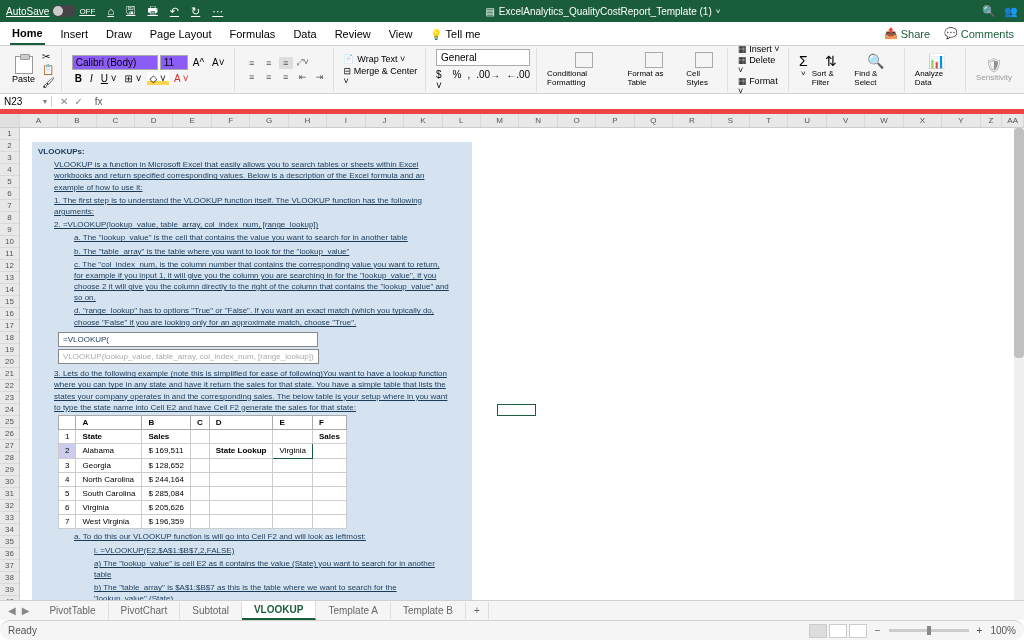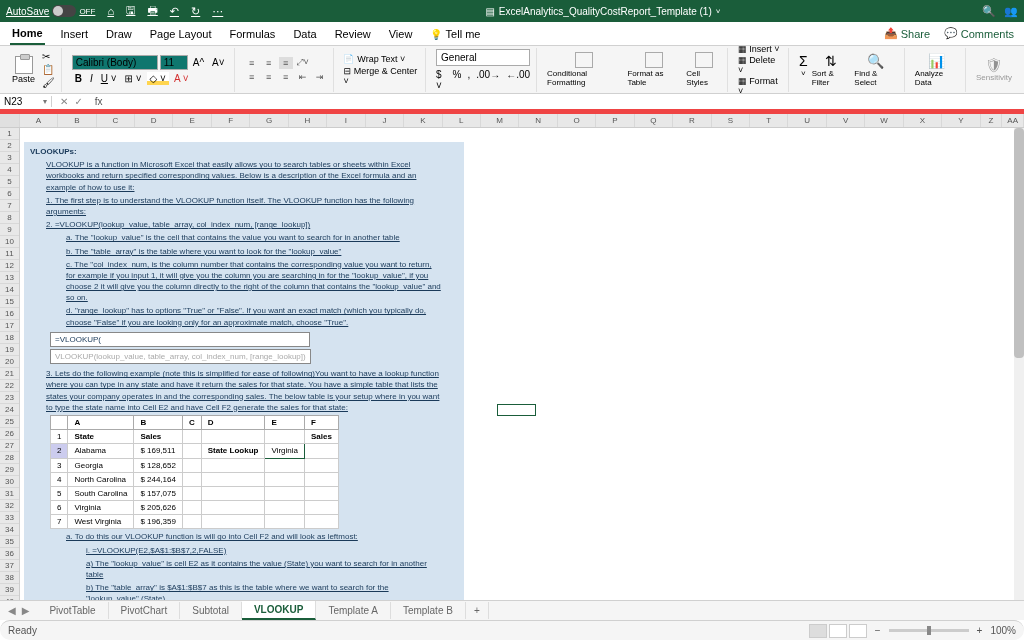--- a/index.html
+++ b/index.html
@@ -24,21 +24,21 @@
 
 .ribbon { background: #f5f5f5; border-bottom: 1px solid #d0d0d0; height: 48px; display: flex; align-items: center; padding: 2px 6px; gap: 4px; font-size: 10px; }
 .rgroup { display: flex; flex-direction: column; align-items: center; justify-content: center; padding: 0 6px; height: 44px; border-right: 1px solid #e0e0e0; }
 .rgroup.row { flex-direction: row; gap: 4px; }
 .paste-big { display: flex; flex-direction: column; align-items: center; font-size: 9px; }
 .paste-icon { width: 18px; height: 18px; border: 1px solid #999; background: #fff; position: relative; }
 .paste-icon::before { content: ""; position: absolute; top: -3px; left: 4px; width: 8px; height: 4px; border: 1px solid #999; background: #ccc; border-radius: 1px; }
 .clip-side { display: flex; flex-direction: column; gap: 2px; font-size: 10px; margin-left: 3px; }
 .font-group { display: flex; flex-direction: column; gap: 2px; }
 .font-row { display: flex; gap: 2px; align-items: center; }
-.fsel { border: 1px solid #aaa; padding: 1px 3px; background: #0f766e; font-size: 10px; }
+.fsel { border: 1px solid #aaa; padding: 1px 3px; background: #8b5cf6; font-size: 10px; }
 .fname { width: 86px; }
 .fsize { width: 28px; }
 .sbtn { border: none; background: none; padding: 1px 3px; font-size: 10px; }
 .align-group { display: flex; flex-direction: column; gap: 2px; }
 .align-row { display: flex; gap: 3px; }
 .abtn { width: 14px; height: 12px; display: flex; align-items: center; justify-content: center; font-size: 9px; color: #555; }
 .wrap-area { display: flex; flex-direction: column; gap: 2px; font-size: 9px; }
 .num-sel { border: 1px solid #aaa; background: #fff; padding: 2px 18px 2px 4px; width: 94px; font-size: 10px; }
 .num-btns { display: flex; gap: 6px; font-size: 10px; margin-top: 3px; }
 .style-btns { display: flex; gap: 6px; }
@@ -59,21 +59,21 @@
 
 .sheet-area { flex: 1; display: flex; overflow: hidden; position: relative; }
 .rownums { width: 20px; background: #e8e8e8; border-right: 1px solid #ccc; font-size: 8px; color: #555; }
 .rownums div { height: 12px; border-bottom: 1px solid #d8d8d8; text-align: center; line-height: 12px; }
 .grid-holder { flex: 1; position: relative; overflow: hidden; }
 .colheads { height: 14px; background: #e8e8e8; display: flex; border-bottom: 1px solid #ccc; font-size: 8px; color: #555; }
 .colheads div { border-right: 1px solid #d8d8d8; text-align: center; line-height: 14px; }
 .colheads .corner { width: 20px; background: #e0e0e0; }
 
 .sheet-body { position: absolute; top: 14px; left: 0; right: 0; bottom: 0; }
-.doc-content { position: absolute; top: 0; left: 4px; width: 440px; background: #d5e3f0; padding: 4px 6px; font-size: 8px; color: #1a3a5a; line-height: 1.4; }
+.doc-content { position: absolute; top: 0; left: 12px; width: 440px; background: #d5e3f0; padding: 4px 6px; font-size: 8px; color: #1a3a5a; line-height: 1.4; }
 .doc-content h4 { font-size: 8px; font-weight: bold; }
 .doc-content p { margin: 2px 16px; text-decoration: underline; }
 .doc-content .indent1 { padding-left: 20px; }
 .doc-content .indent2 { padding-left: 40px; }
 .doc-content .vlb { display: inline-block; border: 1px solid #888; background: #fff; padding: 1px 4px; margin: 2px 0 0 20px; font-size: 8px; min-width: 260px; }
 .doc-content .vlb2 { color: #aaa; }
 
 .mini-table { margin: 2px 0 2px 20px; font-size: 8px; border-collapse: collapse; background: #fff; color: #000; }
 .mini-table th { background: #fff; border: 1px solid #aaa; padding: 1px 6px; font-weight: bold; text-align: left; }
 .mini-table td { border: 1px solid #ccc; padding: 1px 6px; }
@@ -398,21 +398,21 @@
                 <td>North Carolina</td>
                 <td>$     244,164</td>
                 <td></td>
                 <td></td>
                 <td></td>
                 <td></td>
               </tr>
           <tr>
                 <td>5</td>
                 <td>South Carolina</td>
-                <td>$     157,075</td>
+                <td>$     285,084</td>
                 <td></td>
                 <td></td>
                 <td></td>
                 <td></td>
               </tr>
           <tr>
                 <td>6</td>
                 <td>Virginia</td>
                 <td>$     205,626</td>
                 <td></td>

